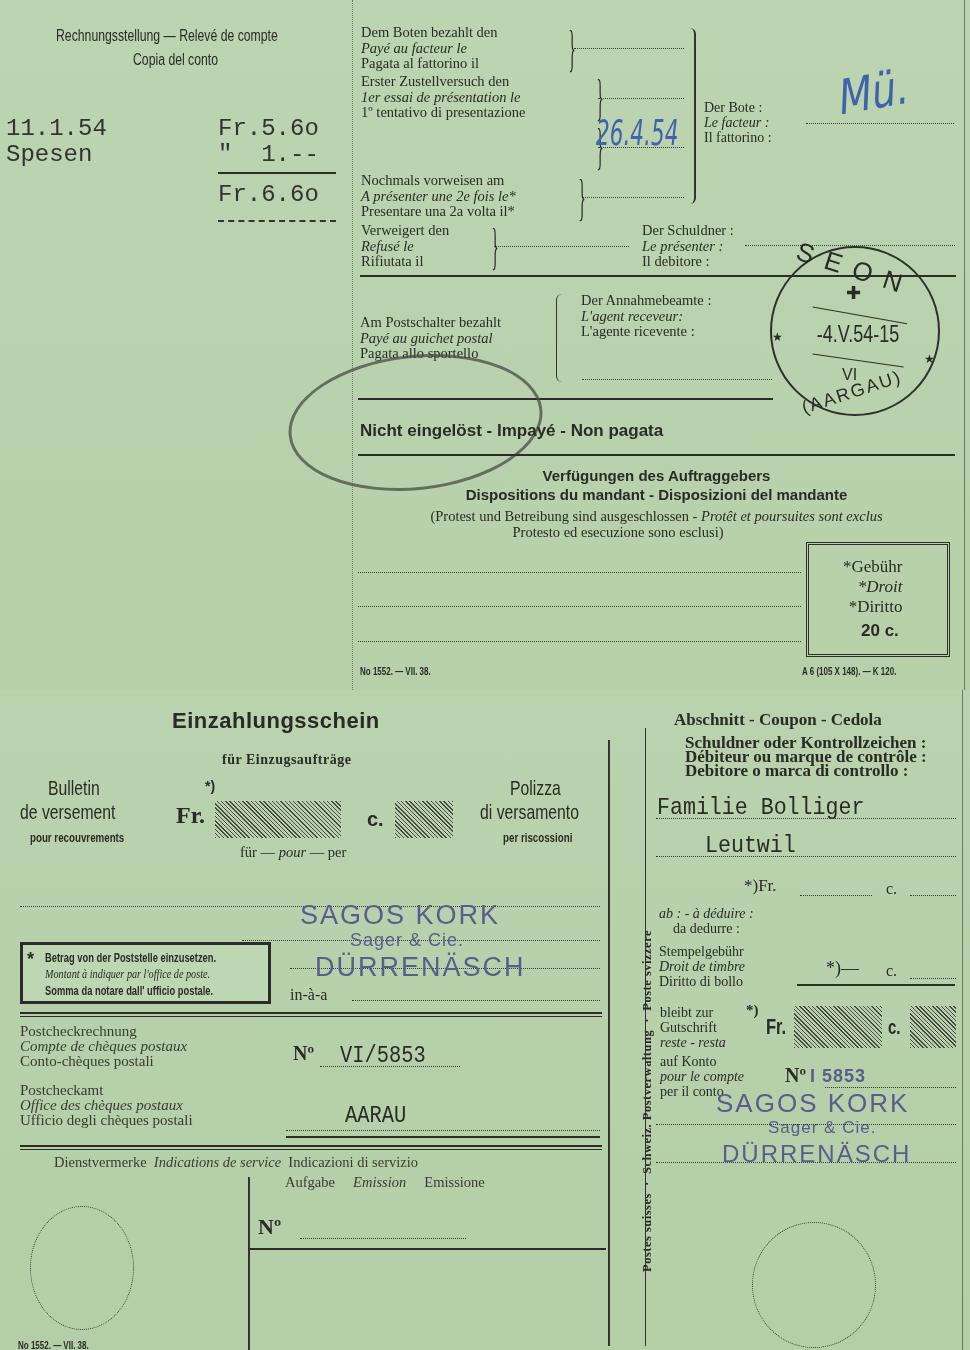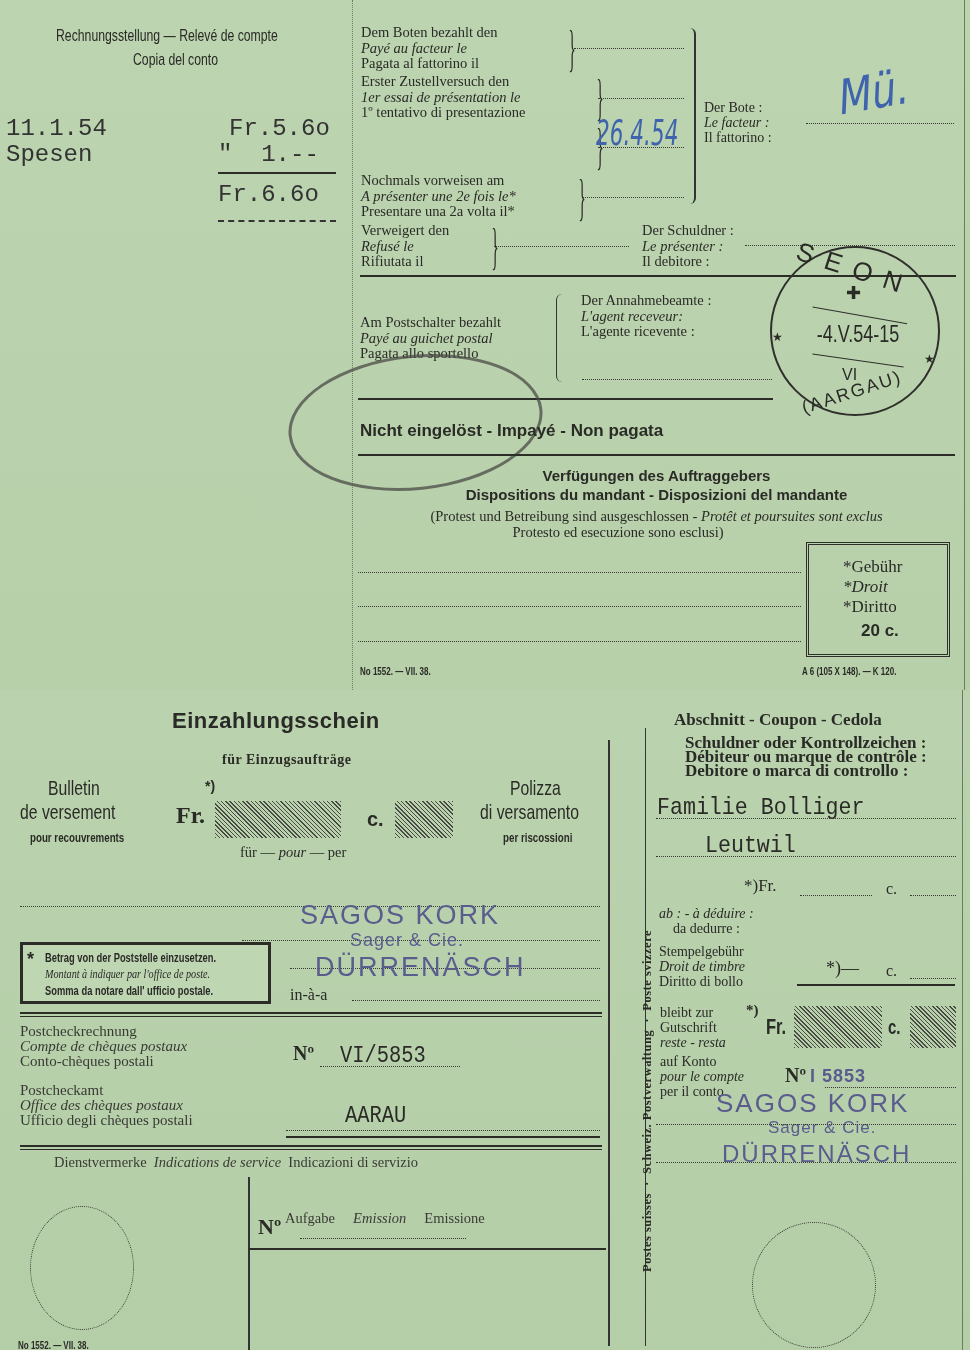--- a/index.html
+++ b/index.html
@@ -27,21 +27,21 @@
 </head>
 <body>
 
 <div class="card card-top">
 
   <div class="abs cond" style="left:56px;top:26px;font-size:17px;transform:scaleX(0.72);">Rechnungsstellung — Relevé de compte</div>
   <div class="abs cond" style="left:133px;top:50px;font-size:17px;transform:scaleX(0.72);">Copia del conto</div>
 
   <div class="abs mono" style="left:6px;top:116px;font-size:24px;line-height:26px;color:#333;">11.1.54</div>
   <div class="abs mono" style="left:6px;top:142px;font-size:24px;line-height:26px;color:#333;">Spesen</div>
-  <div class="abs mono" style="left:218px;top:116px;font-size:24px;line-height:26px;color:#333;margin-left:11px;">Fr.5.6o</div>
+  <div class="abs mono" style="left:218px;top:116px;font-size:24px;line-height:26px;color:#333;">Fr.5.6o</div>
   <div class="abs mono" style="left:218px;top:142px;font-size:24px;line-height:26px;color:#333;white-space:pre;">"  1.--</div>
   <div class="abs hr" style="left:218px;top:172px;width:118px;height:2px;"></div>
   <div class="abs mono" style="left:218px;top:182px;font-size:24px;line-height:26px;color:#333;">Fr.6.6o</div>
   <div class="abs" style="left:218px;top:220px;width:118px;border-top:2px dashed #333;"></div>
 
   <div class="abs" style="left:352px;top:0;height:690px;border-left:1px dotted #6f7f66;"></div>
 
   <div class="abs serif stack" style="left:361px;top:25px;font-size:14.5px;line-height:15.5px;">
     <div>Dem Boten bezahlt den</div>
     <div class="it">Payé au facteur le</div>
@@ -134,21 +134,21 @@
   <div class="abs sans b" style="left:358px;top:486px;width:597px;text-align:center;font-size:15px;">Dispositions du mandant  -  Disposizioni del mandante</div>
   <div class="abs serif" style="left:358px;top:524px;width:520px;text-align:center;font-size:14.5px;">Protesto ed esecuzione sono esclusi)</div>
   <div class="abs serif" style="left:358px;top:508px;width:597px;text-align:center;font-size:14.5px;white-space:nowrap;">
     <span>(Protest und Betreibung sind ausgeschlossen - </span><span class="it">Protêt et poursuites sont exclus</span>
   </div>
 
   <div class="abs dots" style="left:358px;top:572px;width:443px;"></div>
   <div class="abs dots" style="left:358px;top:606px;width:443px;"></div>
   <div class="abs dots" style="left:358px;top:641px;width:443px;"></div>
 
-  <div class="abs" style="left:806px;top:542px;width:144px;height:115px;border:3px double #2f2f2b;">
+  <div class="abs" style="left:806px;top:542px;width:144px;height:115px;border:3px double #2f2f2b;text-align:right;">
     <div class="abs serif stack" style="left:34px;top:12px;font-size:17px;line-height:20px;">
       <div>*Gebühr</div>
       <div class="it">*Droit</div>
       <div>*Diritto</div>
     </div>
     <div class="abs sans b" style="left:52px;top:76px;font-size:17px;">20 c.</div>
   </div>
 
   <div class="abs small-note" style="left:360px;top:666px;">No 1552. — VII. 38.</div>
   <div class="abs small-note" style="left:802px;top:666px;">A 6 (105 X 148). — K 120.</div>
@@ -218,21 +218,21 @@
   <div class="abs mono" style="left:345px;top:412px;font-size:24px;transform:scaleX(0.85);transform-origin:left top;">AARAU</div>
   <div class="abs dots" style="left:286px;top:440px;width:314px;"></div>
   <div class="abs hr" style="left:286px;top:446px;width:314px;height:2px;"></div>
 
   <div class="abs hr" style="left:20px;top:455px;width:582px;height:1.5px;"></div>
   <div class="abs hr" style="left:20px;top:459px;width:582px;height:1px;"></div>
 
   <div class="abs serif" style="left:54px;top:464px;font-size:14.5px;white-space:pre;color:#3a3a34;"><span>Dienstvermerke</span>  <span class="it">Indications de service</span>  <span>Indicazioni di servizio</span></div>
 
   <div class="vline" style="left:248px;top:487px;height:173px;"></div>
-  <div class="abs serif" style="left:285px;top:484px;font-size:14.5px;white-space:pre;color:#3a3a34;margin-top:36px;"><span>Aufgabe</span>     <span class="it">Emission</span>     <span>Emissione</span></div>
+  <div class="abs serif" style="left:285px;top:484px;font-size:14.5px;white-space:pre;color:#3a3a34;"><span>Aufgabe</span>     <span class="it">Emission</span>     <span>Emissione</span></div>
 
   <div class="abs serif b" style="left:258px;top:524px;font-size:22px;">Nº</div>
   <div class="abs dots" style="left:300px;top:548px;width:166px;"></div>
   <div class="abs hr" style="left:248px;top:558px;width:358px;height:1.5px;"></div>
 
   <div class="abs" style="left:30px;top:516px;width:104px;height:124px;border:1px dotted #3a3a34;border-radius:50%;"></div>
 
   <div class="abs small-note" style="left:18px;top:650px;">No 1552. — VII. 38.</div>
 
   <div class="vline" style="left:645px;top:38px;height:618px;width:1px;"></div>

